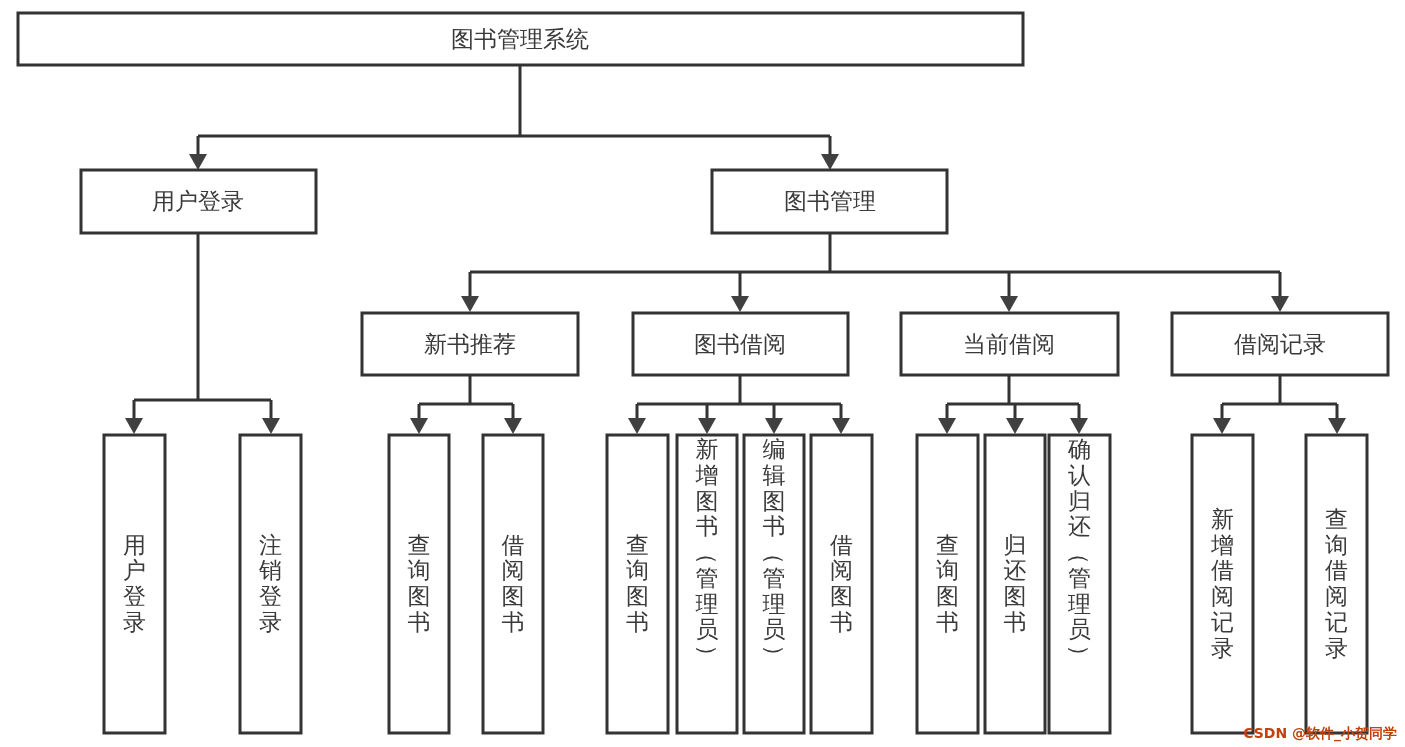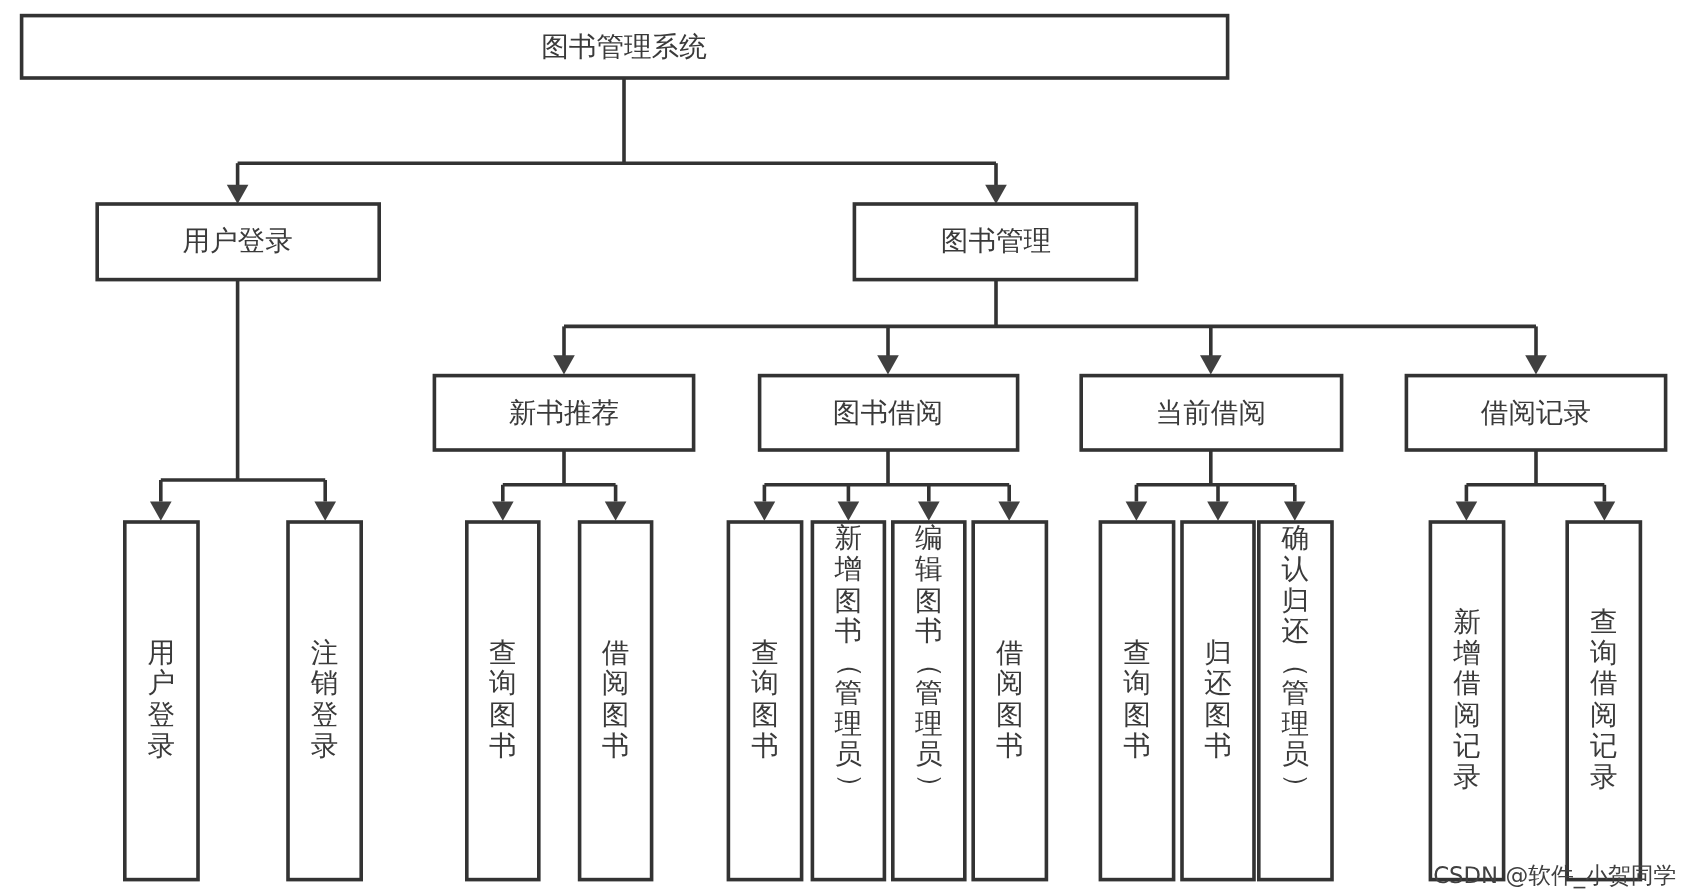--- a/index.html
+++ b/index.html
@@ -63,24 +63,25 @@
     display: block;
   }
   .vert-text-wrap span.rot {
     transform: rotate(90deg);
   }
   .watermark {
     position: absolute;
     right: 8px;
     bottom: 4px;
     font-family: "DejaVu Sans", "Liberation Sans", sans-serif;
-    font-size: 19px;
-    color: #404040;
+    font-size: 14px;
+    color: #c2410c;
     white-space: nowrap;
     pointer-events: none;
+    font-weight: bold;
   }
 </style>
 </head>
 <body>
 
 <div id="diagram-root">
 
   <svg class="diagram" viewBox="0 0 1405 747" xmlns="http://www.w3.org/2000/svg">
 
     <defs>

